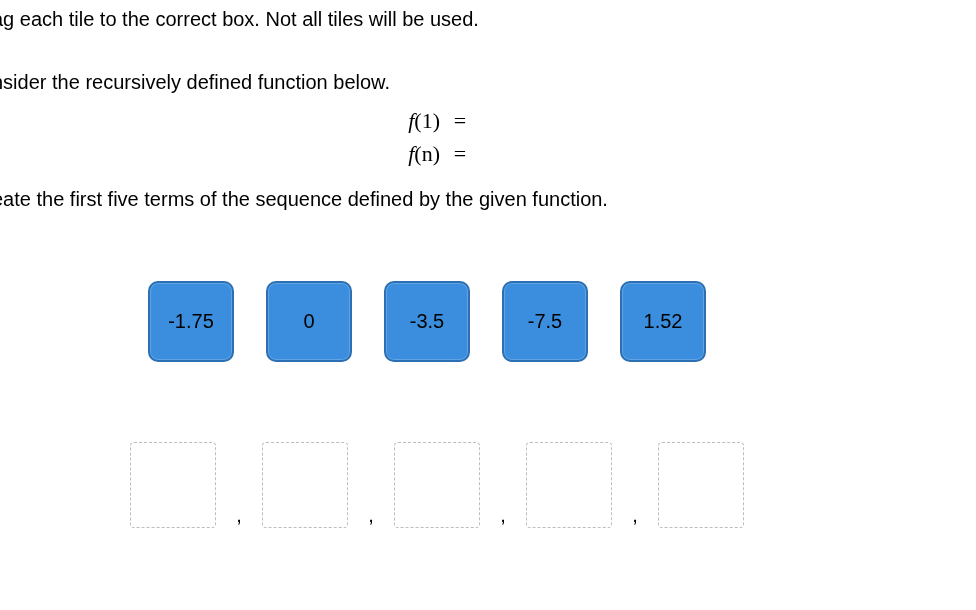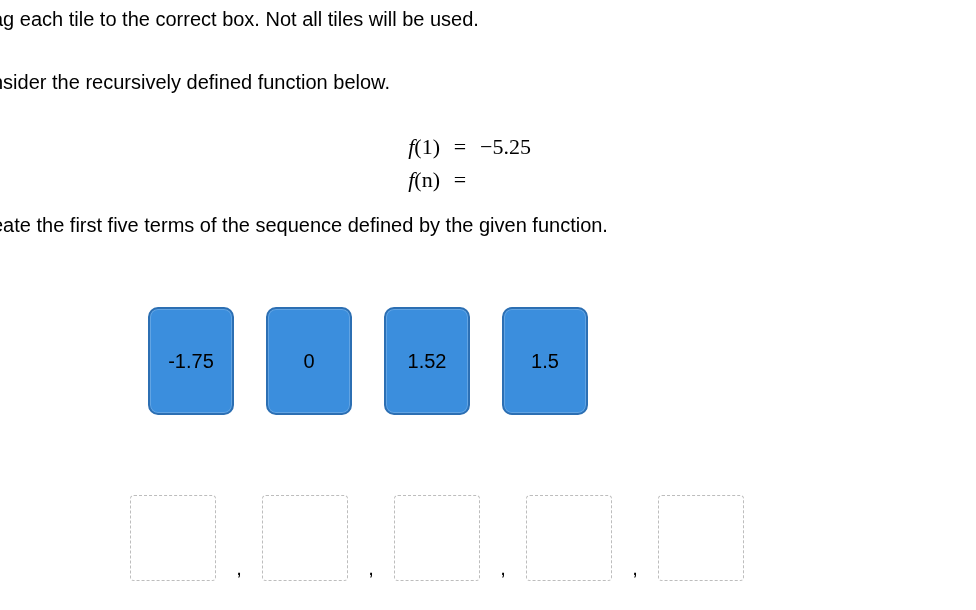--- a/index.html
+++ b/index.html
@@ -21,21 +21,21 @@
       padding: 8px 0 0 0;
       margin-left: -8px;
     }
     .instruction-mid {
       font-size: 20px;
       color: #000;
       padding: 40px 0 0 0;
       margin-left: -8px;
     }
     .equation-block {
-      margin-top: 36px;
+      margin-top: 10px;
       margin-left: 380px;
       font-family: "Times New Roman", Times, serif;
     }
     .equation-row {
       display: flex;
       align-items: center;
       font-size: 22px;
       color: #000;
       line-height: 1.5;
     }
@@ -71,21 +71,21 @@
     }
     .tiles-row {
       display: flex;
       gap: 32px;
       margin-top: 70px;
       margin-left: 148px;
       align-items: center;
     }
     .tile {
       width: 86px;
-      height: 108px;
+      height: 81px;
       background: #3b8edd;
       border: 2px solid #2c6fb3;
       border-radius: 10px;
       display: flex;
       align-items: center;
       justify-content: center;
       color: #000;
       font-size: 20px;
       box-shadow: inset 0 0 0 1px rgba(255,255,255,.2);
       cursor: grab;
@@ -119,35 +119,35 @@
 <body>
 
 <div class="instruction-top">ag each tile to the correct box. Not all tiles will be used.</div>
 
 <div class="instruction-mid">nsider the recursively defined function below.</div>
 
 <div class="equation-block">
   <div class="equation-row">
     <span class="eq-left"><span class="fn">f</span><span class="paren">(1)</span></span>
     <span class="eq-eq">=</span>
-    <span class="eq-right">−5.25</span>
   </div>
   <div class="equation-row">
     <span class="eq-left"><span class="fn">f</span><span class="paren">(<span class="fn">n</span>)</span></span>
     <span class="eq-eq">=</span>
   </div>
 </div>
 
 <div class="instruction-bottom">eate the first five terms of the sequence defined by the given function.</div>
 
 <div class="tiles-row">
   <div class="tile">-1.75</div>
   <div class="tile">0</div>
+  <div class="tile">-3.5</div>
+  <div class="tile">-7.5</div>
   <div class="tile">1.52</div>
-  <div class="tile">1.5</div>
 </div>
 
 <div class="drops-row">
   <div class="drop-box"></div>
   <div class="comma">,</div>
   <div class="drop-box"></div>
   <div class="comma">,</div>
   <div class="drop-box"></div>
   <div class="comma">,</div>
   <div class="drop-box"></div>

